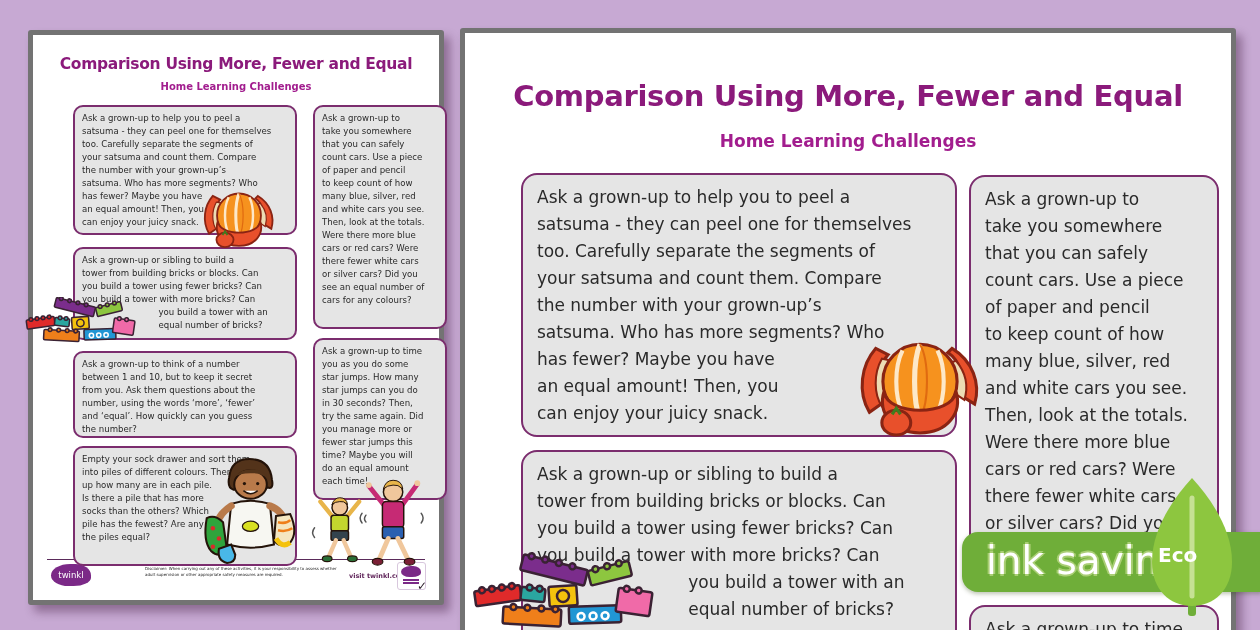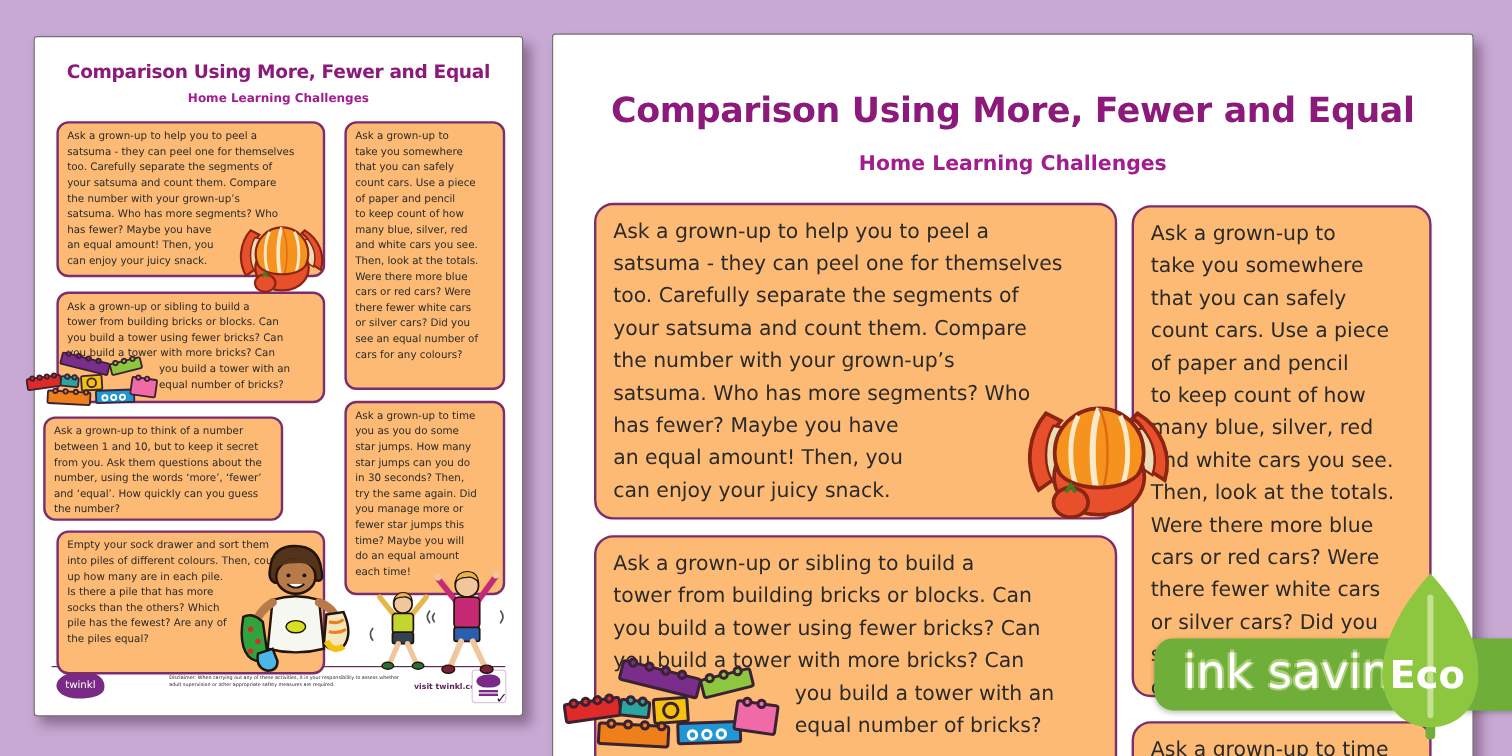--- a/index.html
+++ b/index.html
@@ -1,33 +1,33 @@
 <!DOCTYPE html>
 <html><head>
 <meta charset="utf-8">
 <style>
   html,body{margin:0;padding:0;}
   .stage{position:relative;width:1260px;height:630px;background:#c7a9d3;overflow:hidden;
          font-family:"DejaVu Sans",sans-serif;}
-  .page{position:absolute;background:#fff;border:1px solid #737373;border-radius:3px;
+  .page{position:absolute;background:#fff;border:5px solid #737373;border-radius:3px;
         box-shadow:6px 7px 10px rgba(58,20,55,.4);}
   .page-a{left:28px;top:30px;width:406px;height:565px;}
   .page-b{left:460px;top:28px;width:766px;height:625px;}
   .ttl{position:absolute;left:0;right:0;text-align:center;font-weight:bold;color:#8b1a7b;letter-spacing:-.3px;}
   .sub{position:absolute;left:0;right:0;text-align:center;font-weight:bold;color:#a21d8e;}
   .a-title{top:20px;font-size:15.5px;}
   .a-sub{top:46px;font-size:10px;}
   .b-title{top:46px;font-size:29px;}
   .b-sub{top:98px;font-size:17px;}
   .cbox{position:absolute;box-sizing:border-box;border:2px solid #7b2d6e;border-radius:10px;
-        background:#fdba74;color:#2a2a2a;white-space:pre-wrap;overflow:hidden;z-index:2;}
+        background:#e5e5e5;color:#2a2a2a;white-space:pre-wrap;overflow:hidden;z-index:2;margin-left:22px;}
   .page-a .cbox{font-size:8.6px;line-height:13px;padding:5px 7px;}
   .a-box1{left:18px;top:70px;width:224px;height:130px;}
   .a-box2{left:18px;top:212px;width:224px;height:93px;}
-  .a-box3{left:7px;top:316px;width:200px;height:87px;}
+  .a-box3{left:18px;top:316px;width:224px;height:87px;}
   .a-box4{left:18px;top:411px;width:224px;height:120px;}
   .a-box5{left:258px;top:70px;width:134px;height:224px;font-size:8.4px;padding:5px 6px;}
   .a-box6{left:258px;top:303px;width:134px;height:162px;font-size:8.4px;padding:5px 6px;}
   .page-b .cbox{font-size:17px;line-height:27px;padding:9px 14px;border-width:2.5px;border-radius:16px;}
   .b-box1{left:34px;top:140px;width:436px;height:264px;}
   .b-box2{left:34px;top:417px;width:436px;height:235px;}
   .b-box3{left:482px;top:142px;width:250px;height:410px;font-size:16px;padding:9px 12px;}
   .b-box4{left:482px;top:572px;width:250px;height:90px;font-size:16px;padding:9px 12px;}
   .illus{position:absolute;z-index:3;}
   .a-satsuma{left:166px;top:150px;width:80px;height:64px;}
@@ -48,21 +48,21 @@
   .a-quality .mini-blob{position:absolute;left:3px;top:3px;width:20px;height:11px;background:#7b2987;
         border-radius:55% 45% 50% 50%/60% 60% 45% 55%;}
   .a-quality .mini-lines{position:absolute;left:5px;top:16px;width:16px;height:1.5px;background:#7b2987;
         box-shadow:0 3px 0 #7b2987;}
   .a-quality .tick{position:absolute;right:-2px;bottom:-4px;color:#2a1a28;font-size:12px;font-weight:bold;}
   .eco-bar{position:absolute;left:962px;top:532px;width:300px;height:60px;background:#6fae39;
         border-radius:16px 0 0 16px;z-index:10;box-shadow:0 2px 4px rgba(40,60,10,.3);}
   .ink-text{position:absolute;left:24px;top:0;height:60px;line-height:58px;font-size:39px;color:#fff;
         text-shadow:-2px 0 0 #a9ce74,2px 0 0 #a9ce74,0 -2px 0 #a9ce74,0 2px 0 #a9ce74;}
   .eco-leaf{position:absolute;left:1146px;top:474px;width:92px;height:146px;z-index:11;}
-  .eco-text{position:absolute;left:1158px;top:543px;font-size:32px;font-weight:bold;color:#fff;z-index:12;}
+  .eco-text{position:absolute;left:1158px;top:543px;font-size:20px;font-weight:bold;color:#fff;z-index:12;}
 </style>
 </head>
 <body>
 
 <div class="stage">
 
   <div class="page page-a">
     <div class="ttl a-title">Comparison Using More, Fewer and Equal</div>
     <div class="sub a-sub">Home Learning Challenges</div>
 

